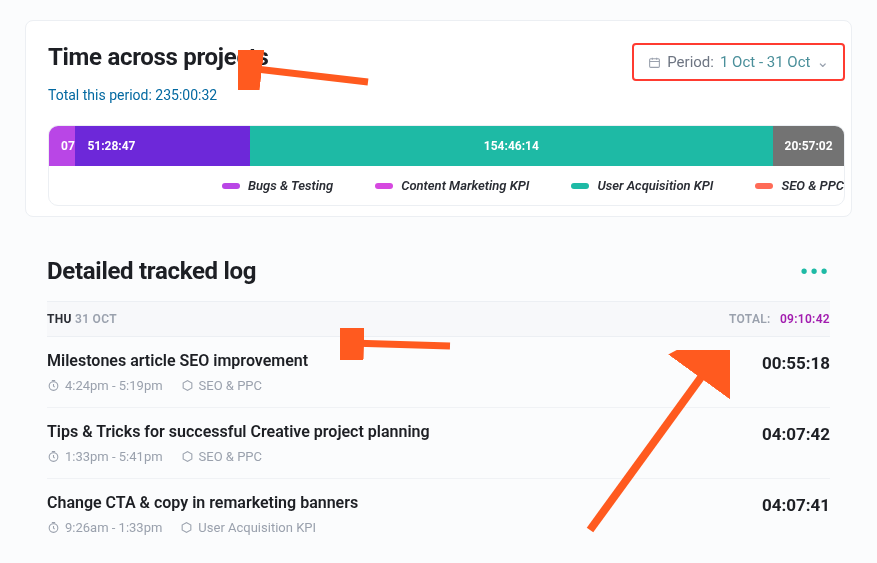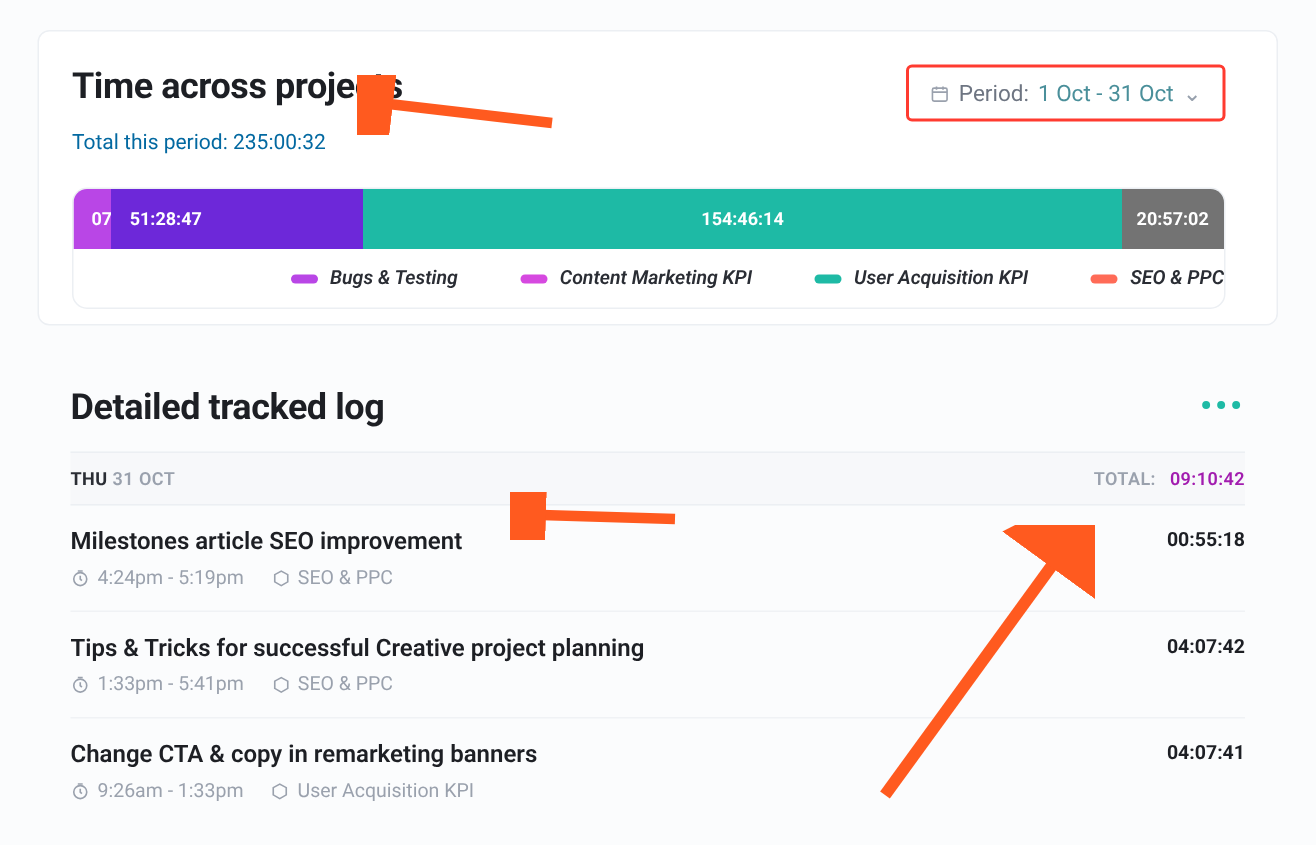--- a/index.html
+++ b/index.html
@@ -9,21 +9,21 @@
       width: 877px;
       height: 563px;
       position: relative;
       overflow: hidden;
     }
     .card {
       margin: 20px 25px 0 25px;
       background: #fff;
       border: 1px solid #eceff3;
       border-radius: 8px;
-      padding: 22px 34px 10px 22px;
+      padding: 22px 6px 10px 22px;
     }
     .header-row {
       display: flex;
       justify-content: space-between;
       align-items: flex-start;
       margin-bottom: 6px;
     }
     .title {
       font-size: 24px;
       font-weight: 700;
@@ -136,21 +136,21 @@
     }
     .emeta {
       display: flex;
       align-items: center;
       gap: 18px;
       font-size: 13px;
       color: #9aa1ad;
     }
     .emeta .m { display: flex; align-items: center; gap: 5px; }
     .edur {
-      font-size: 13px;
+      font-size: 17px;
       font-weight: 700;
       color: #1d1f24;
       padding-top: 2px;
     }
     svg.icon { width: 13px; height: 13px; }
     
     .arrow {
       position: absolute;
       pointer-events: none;
     }

